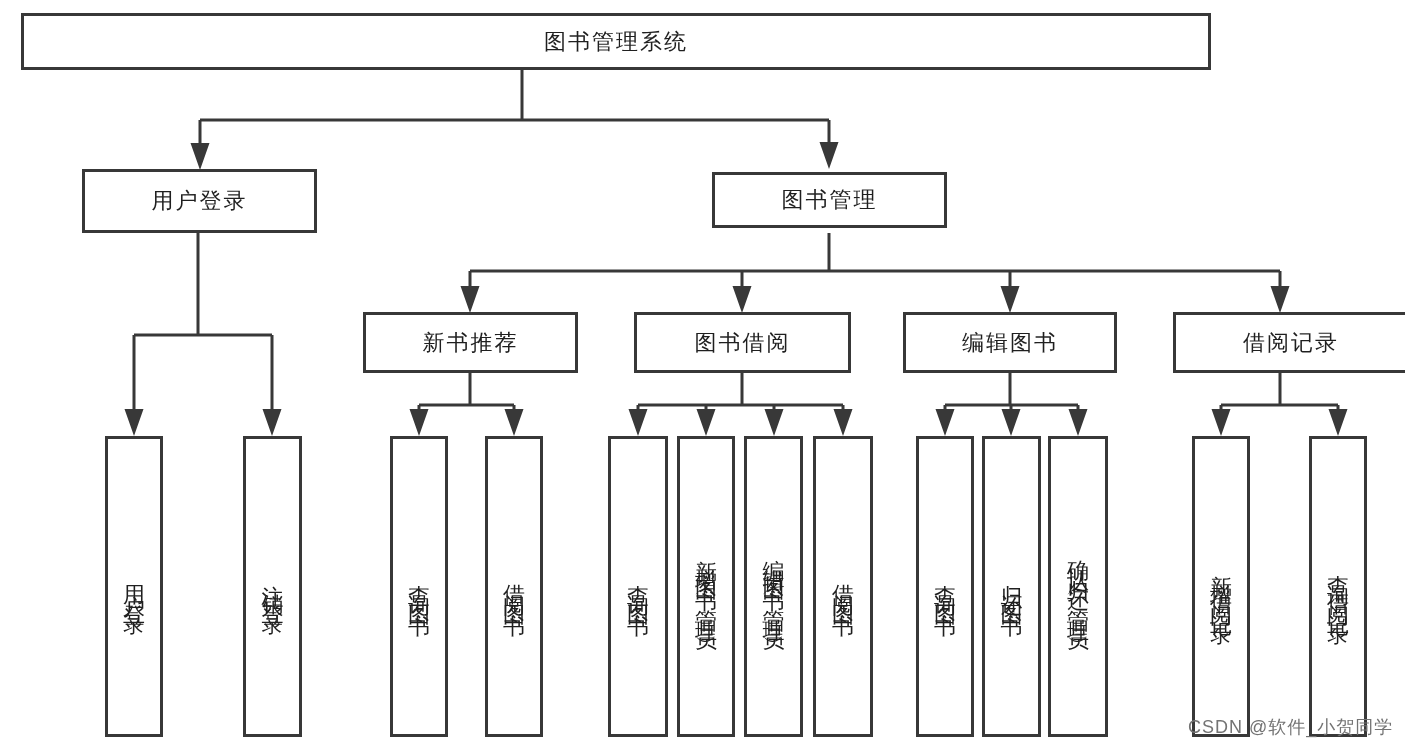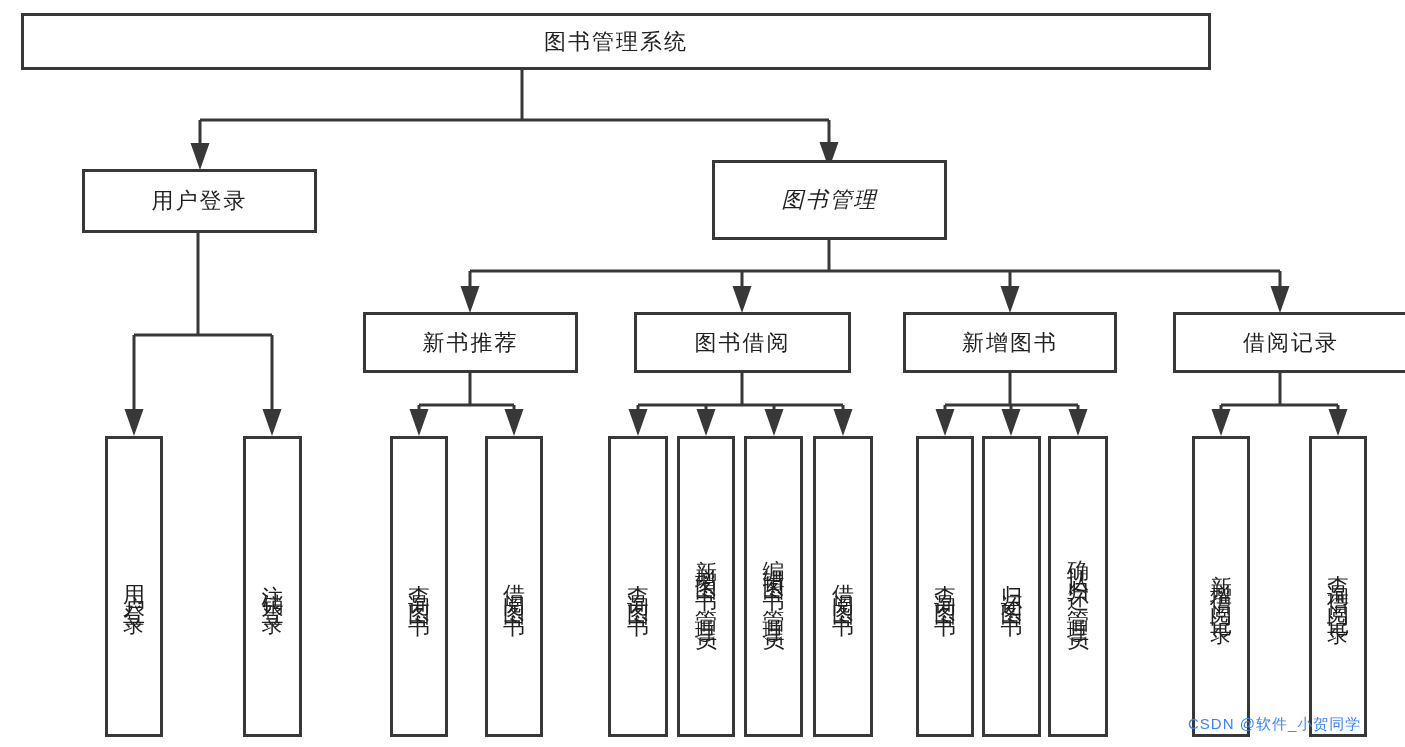--- a/index.html
+++ b/index.html
@@ -37,23 +37,23 @@
     writing-mode: vertical-rl;
     text-orientation: mixed;
     font-size: 22px;
     letter-spacing: 10px;
     line-height: 1;
   }
   .watermark {
     position: absolute;
     left: 1188px;
     top: 715px;
-    font-size: 15px;
+    font-size: 18px;
     letter-spacing: 1px;
-    color: #3b82f6;
+    color: #737373;
     z-index: 3;
     white-space: nowrap;
   }
 </style>
 </head>
 <body>
 
 <div class="canvas">
 
   <svg class="connectors" viewBox="0 0 1405 747" xmlns="http://www.w3.org/2000/svg">
@@ -85,32 +85,32 @@
              M1338 436 l-9.5 -27 l19 0 z"></path>
   </svg>
 
   <div class="node" style="left:21px; top:13px; width:1190px; height:57px;">
     <span class="h">图书管理系统</span>
   </div>
 
   <div class="node" style="left:82px; top:169px; width:235px; height:64px;">
     <span class="h">用户登录</span>
   </div>
-  <div class="node" style="left:712px; top:160px; width:235px; height:80px;font-style:italic;">
+  <div class="node" style="left:712px; top:172px; width:235px; height:56px;">
     <span class="h">图书管理</span>
   </div>
 
   <div class="node" style="left:634px; top:312px; width:217px; height:61px;">
     <span class="h">图书借阅</span>
   </div>
   <div class="node" style="left:363px; top:312px; width:215px; height:61px;">
     <span class="h">新书推荐</span>
   </div>
   <div class="node" style="left:903px; top:312px; width:214px; height:61px;">
-    <span class="h">新增图书</span>
+    <span class="h">编辑图书</span>
   </div>
   <div class="node" style="left:1173px; top:312px; width:236px; height:61px;">
     <span class="h">借阅记录</span>
   </div>
 
   <div class="node leaf" style="left:105px; top:436px; width:58px; height:301px;">
     <span class="v">用户登录</span>
   </div>
   <div class="node leaf" style="left:243px; top:436px; width:59px; height:301px;">
     <span class="v">注销登录</span>

